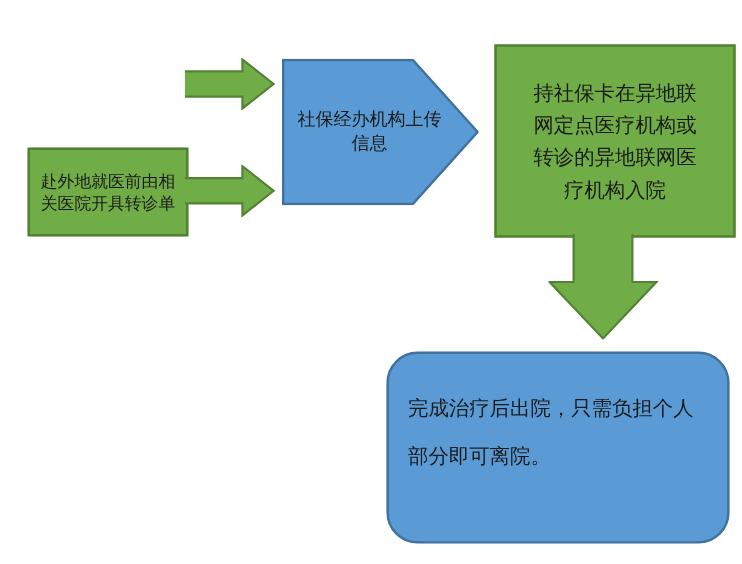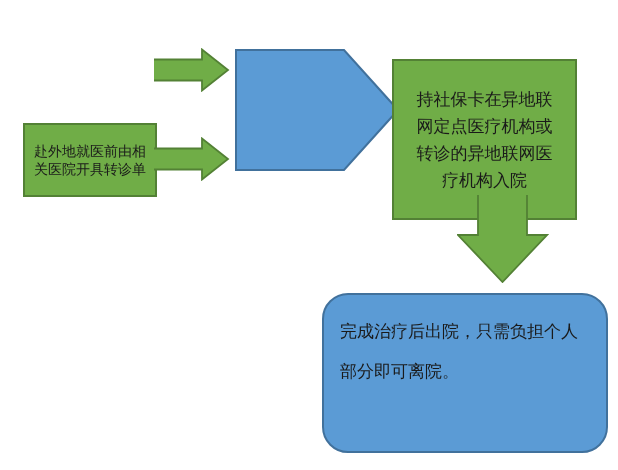--- a/index.html
+++ b/index.html
@@ -17,41 +17,42 @@
   .gbox{
     position:absolute; box-sizing:border-box;
     background:var(--green-fill);
     border:2px solid var(--green-border);
     display:flex; align-items:center; justify-content:center;
     text-align:center;
   }
   .label{ white-space:pre-line; }
   #box-register{ left:23px; top:37px;  width:134px; height:73px; font-size:15px; line-height:18px; }
   #box-referral{ left:23px; top:123px; width:134px; height:74px; font-size:14px; line-height:18px; }
-  #box-admission{ left:392px; top:37px; width:185px; height:161px; font-size:17px; line-height:27px;margin-top:22px; }
+  #box-admission{ left:412px; top:37px; width:201px; height:161px; font-size:17px; line-height:27px; }
   .conn{ position:absolute; display:block; }
   #arrow-right-top{    left:154px; top:48px;  width:76px; height:44px; }
   #arrow-right-bottom{ left:154px; top:137px; width:76px; height:44px; }
   #arrow-down{         left:457px; top:195px; width:92px; height:88px; }
   #pentagon{           left:235px; top:49px;  width:164px; height:122px; }
   #pentagon-label{
     position:absolute; left:235px; top:49px; width:146px; height:122px;
     display:flex; align-items:center; justify-content:center;
     text-align:center; font-size:15px; line-height:20px;
   }
   .green-shape{ fill:var(--green-fill); stroke:var(--green-border); stroke-width:1.8; }
   .blue-shape{  fill:var(--blue-fill);  stroke:var(--blue-border);  stroke-width:2; }
   #box-discharge{
     position:absolute; box-sizing:border-box;
     left:322px; top:293px; width:286px; height:160px;
     background:var(--blue-fill);
     border:2px solid var(--blue-border);
     border-radius:26px;
     font-size:17px; line-height:40px;
-    padding:17px 18px 0 16px;
+    padding:28px 18px 0 16px;
+    font-family:Liberation Mono, monospace;
   }
 </style>
 </head>
 <body>
 
 <div class="canvas">
 
 
   <div class="gbox" id="box-referral">
     <span class="label">赴外地就医前由相
@@ -62,20 +63,24 @@
     <path class="green-shape" d="M0,11.5 H48 V1.5 L74,22 L48,42.5 V32.5 H0"></path>
   </svg>
 
   <svg id="arrow-right-bottom" class="conn" viewBox="0 0 76 44" aria-hidden="true">
     <path class="green-shape" d="M0,11.5 H48 V1.5 L74,22 L48,42.5 V32.5 H0"></path>
   </svg>
 
   <svg id="pentagon" class="conn" viewBox="0 0 164 122" aria-hidden="true">
     <polygon class="blue-shape" points="1,1 109,1 163,61 109,121 1,121"></polygon>
   </svg>
+  <div id="pentagon-label">
+    <span class="label">社保经办机构上传
+信息</span>
+  </div>
 
   <div class="gbox" id="box-admission">
     <span class="label">持社保卡在异地联
 网定点医疗机构或
 转诊的异地联网医
 疗机构入院</span>
   </div>
 
   <svg id="arrow-down" class="conn" viewBox="0 0 92 88" aria-hidden="true">
     <path class="green-shape" d="M21,0 V40 H1 L45.5,87 L90,40 H70 V0"></path>

